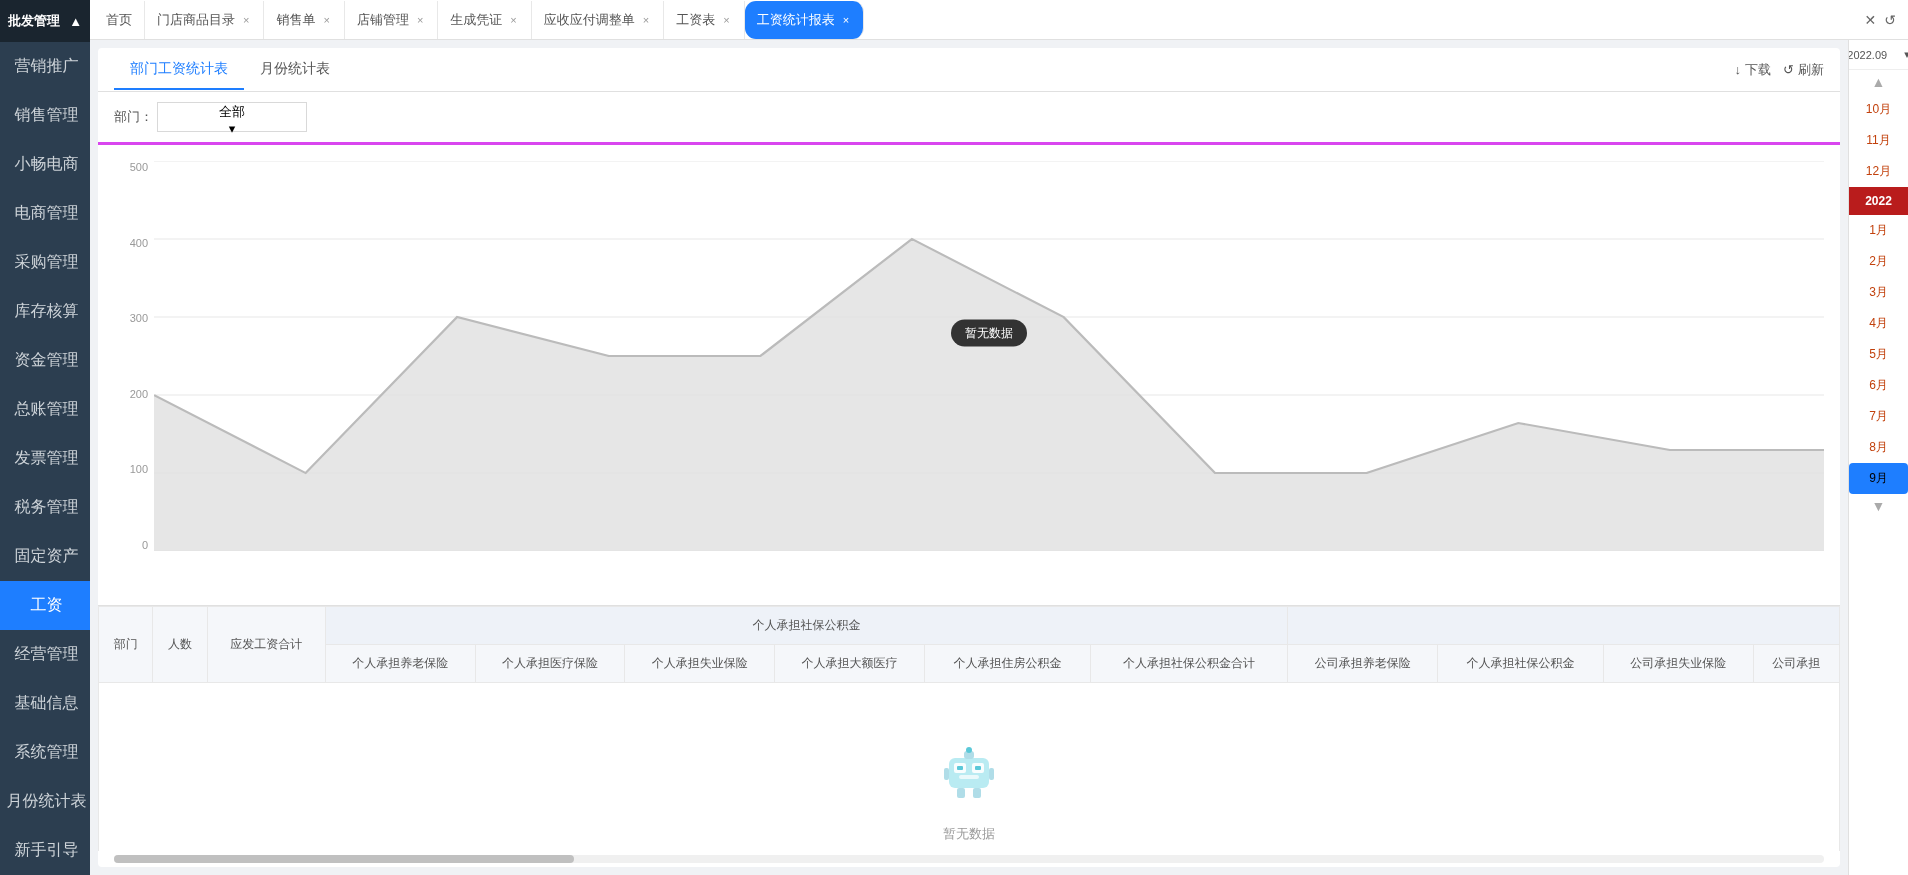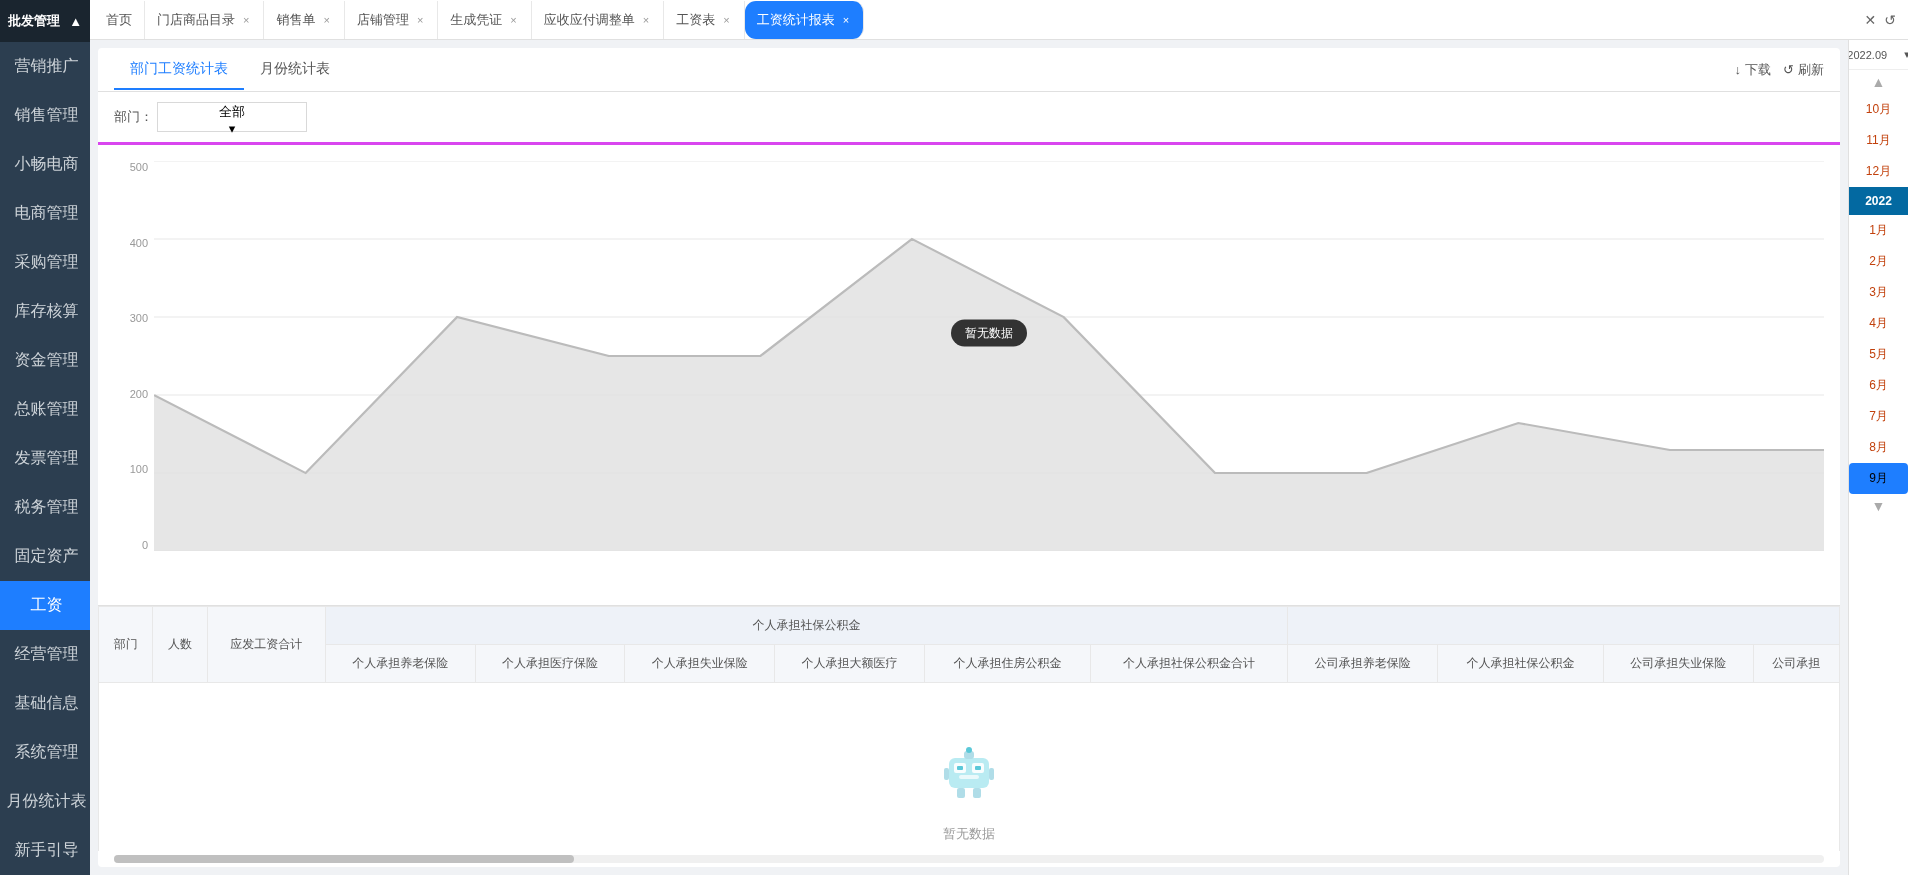--- a/index.html
+++ b/index.html
@@ -307,21 +307,21 @@
       color: #c2410c;
       cursor: pointer;
     }
     .cal-month.active {
       background: #1e7eff;
       color: #000000;
       border-radius: 4px;
       text-align: center;
     }
     .cal-month.year-marker {
-      background: #0369a1;
+      background: #b91c1c;
       color: #fff;
       font-weight: bold;
     }
   </style>
 </head>
 <body>
 
 <div class="sidebar">
   <div class="sidebar-header">
     <span>批发管理</span>

